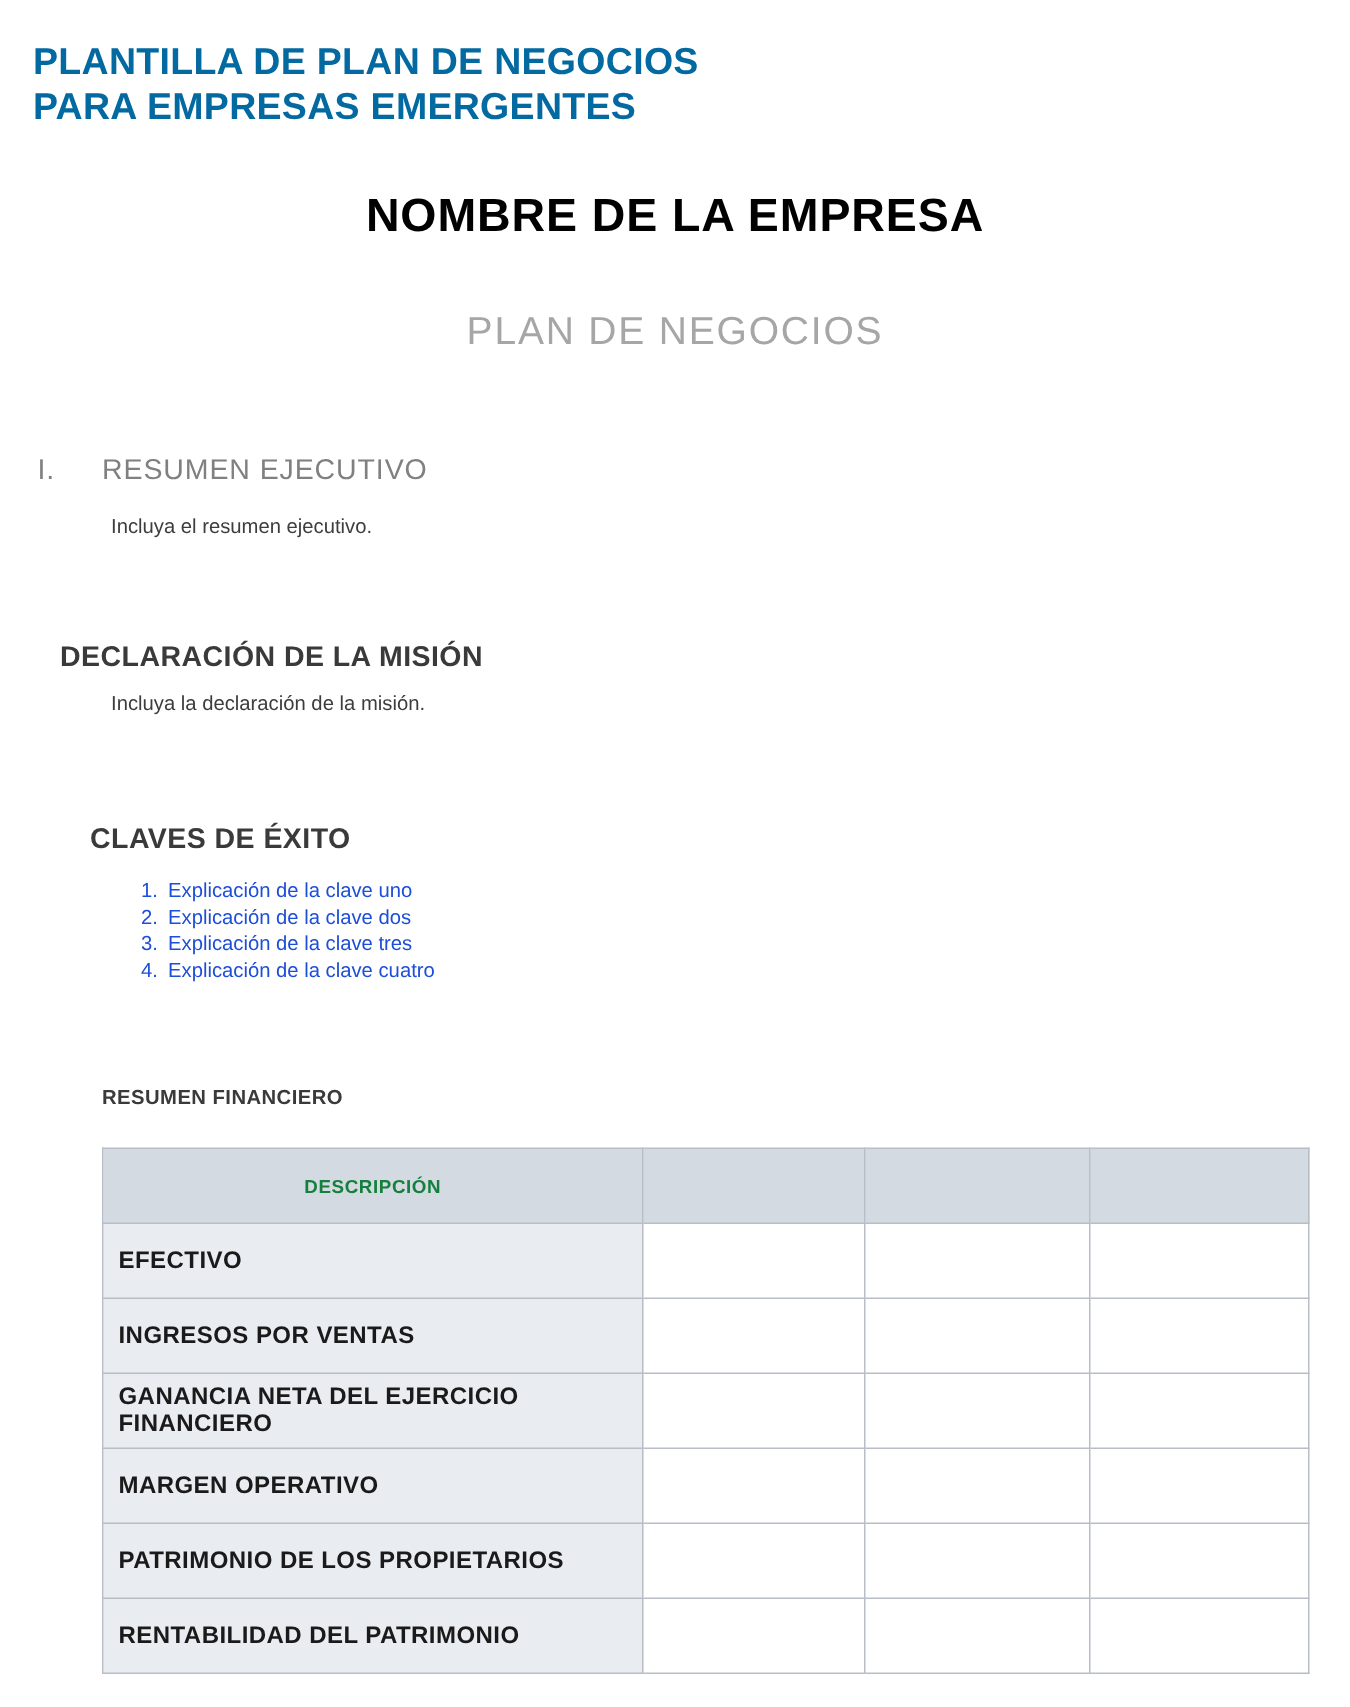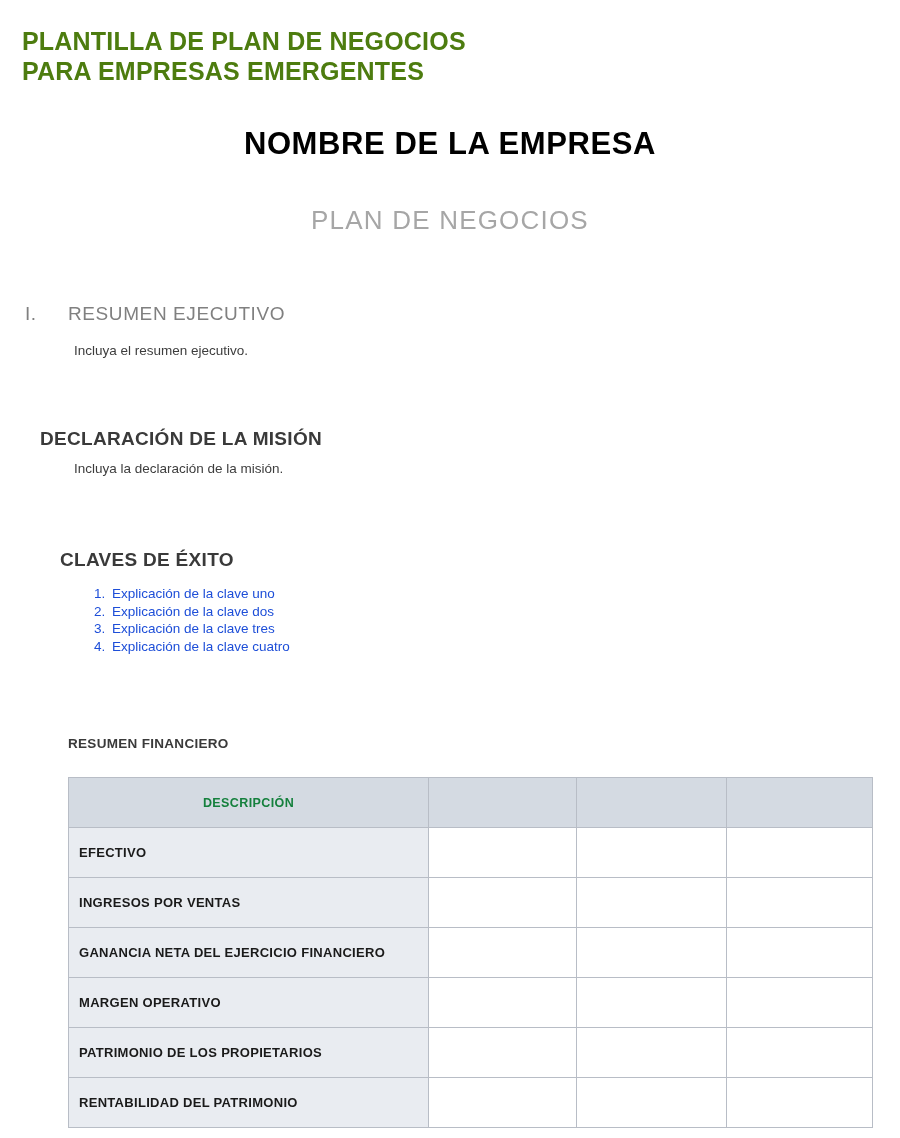--- a/index.html
+++ b/index.html
@@ -24,21 +24,21 @@
   }
 
   
   .tpl-header {
     position: absolute;
     left: 22px;
     top: 26px;
     width: 620px;
   }
   .tpl-header-line {
-    color: #4d7c0f;
+    color: #0369a1;
     font-weight: bold;
     font-size: 25px;
     letter-spacing: 0.2px;
     line-height: 30px;
     white-space: nowrap;
   }
 
   
   .company-name {
     position: absolute;
@@ -136,21 +136,20 @@
     display: inline-block;
     width: 18px;
   }
 
   
   .fin-block {
     position: absolute;
     left: 0;
     top: 724px;
     width: 876px;
-    margin-top: 12px;
   }
   .fin-title {
     padding-left: 68px;
     color: #3a3a3a;
     font-weight: bold;
     font-size: 13.5px;
     letter-spacing: 0.3px;
   }
   table.fin-table {
     position: absolute;
@@ -174,21 +173,21 @@
     font-size: 12.5px;
     letter-spacing: 0.4px;
   }
   table.fin-table th.blank-head {
     background: #d4dae2;
   }
   table.fin-table td.row-label {
     background: #e9ecf1;
     color: #1a1a1a;
     font-weight: bold;
-    font-size: 13px;
+    font-size: 16px;
     letter-spacing: 0.3px;
     text-align: left;
   }
   table.fin-table td.row-value {
     background: #ffffff;
   }
   col.c-desc  { width: 360px; }
   col.c-v1    { width: 148px; }
   col.c-v2    { width: 150px; }
   col.c-v3    { width: 146px; }

